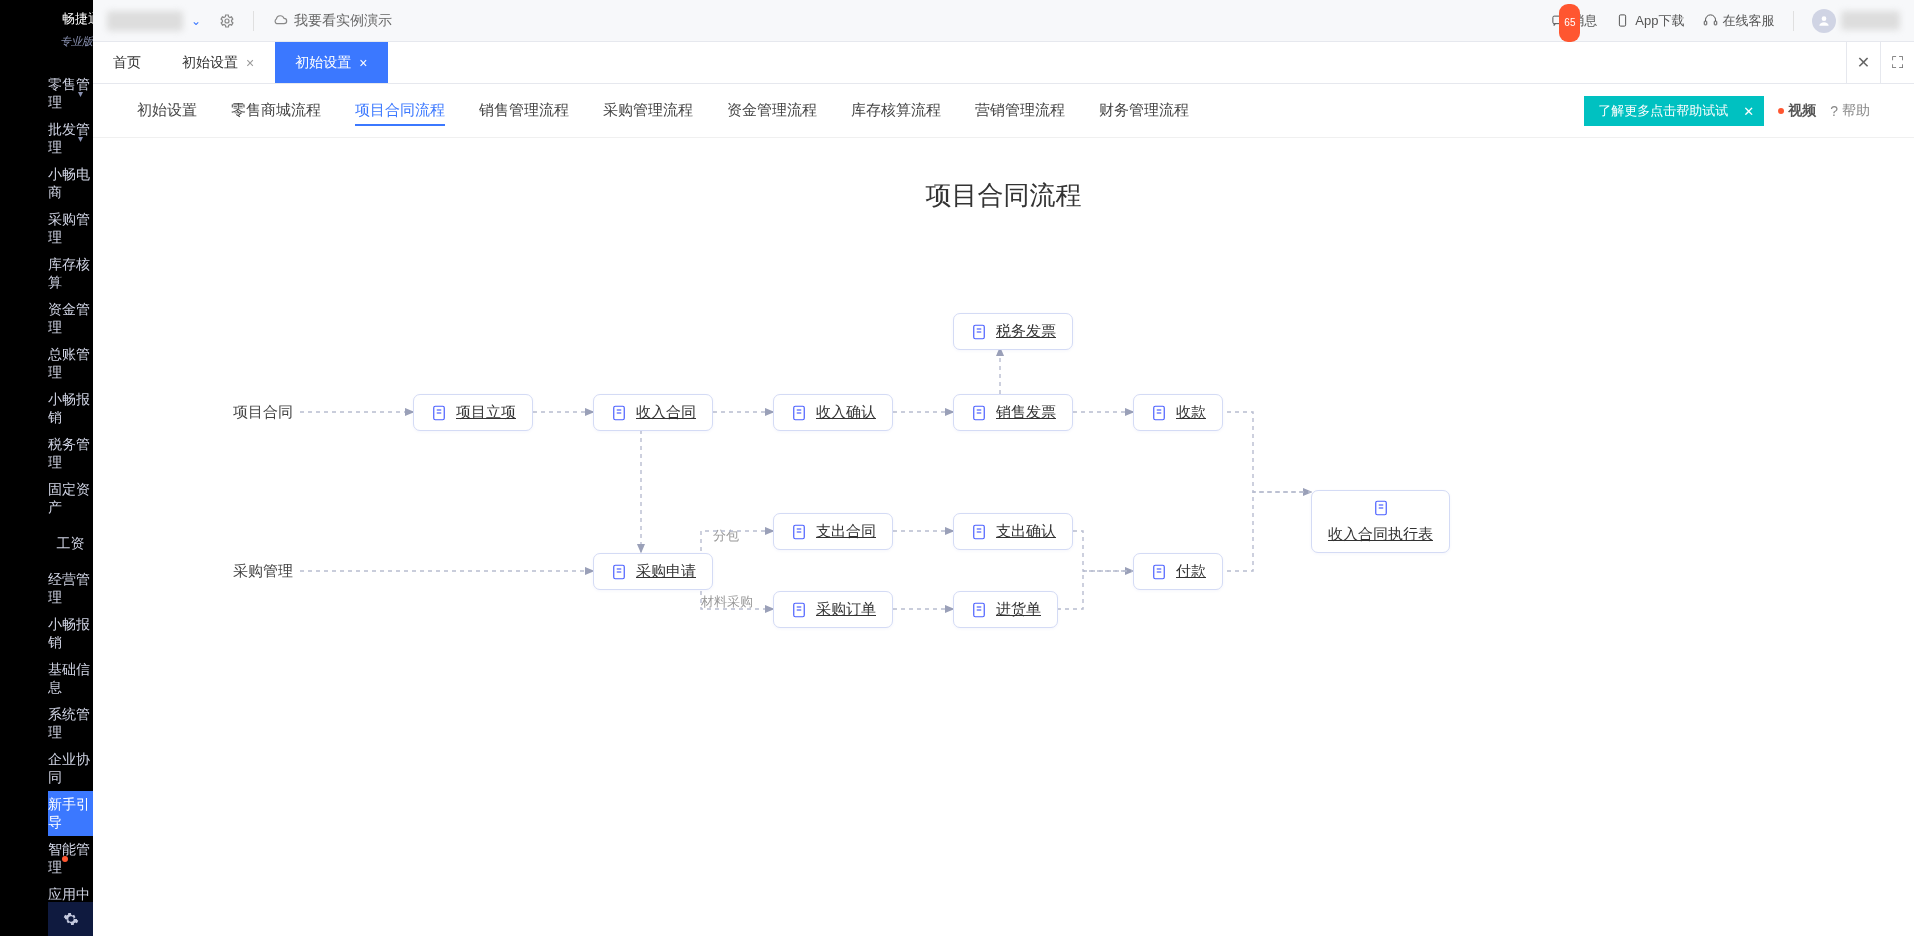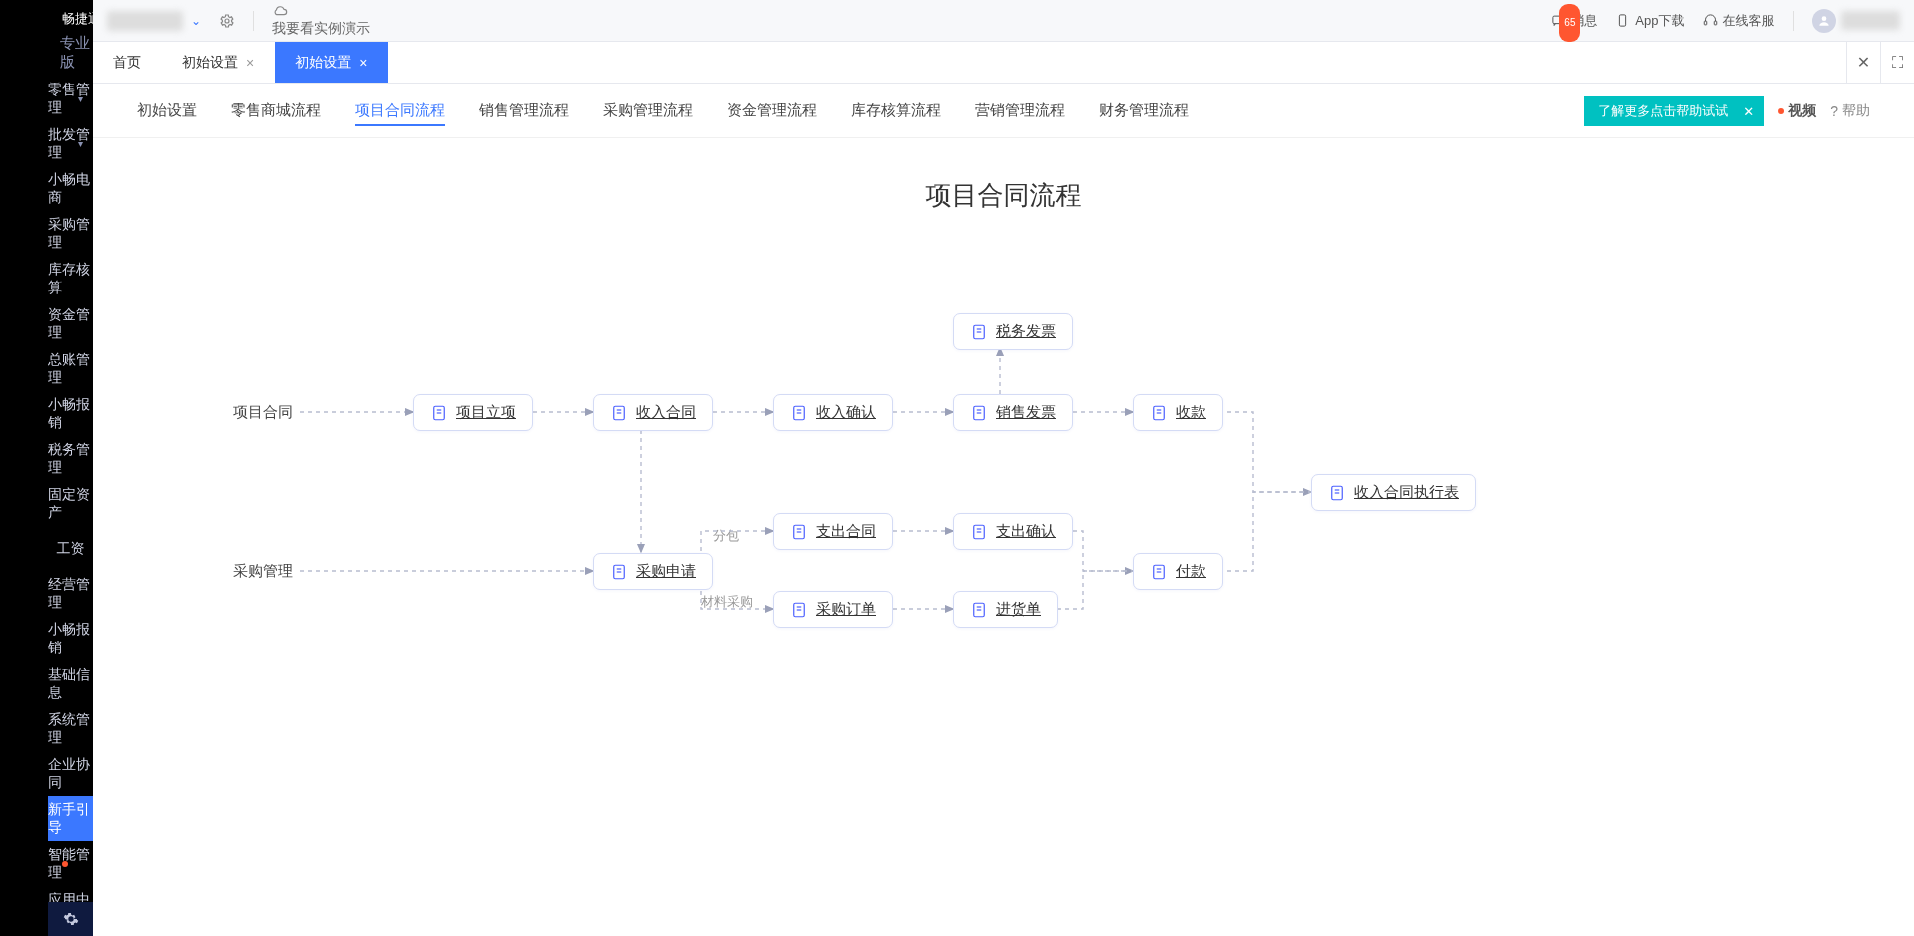--- a/index.html
+++ b/index.html
@@ -3,40 +3,40 @@
 <meta charset="utf-8">
 <style>
 * { margin: 0; padding: 0; box-sizing: border-box; font-family: "Microsoft YaHei", "PingFang SC", sans-serif; }
 body { width: 1914px; height: 936px; overflow: hidden; background: #fff; display: flex; }
 
 
 .sidebar { width: 93px; height: 936px; background: #000000; color: #fff; display: flex; flex-direction: column; padding-left: 48px; }
 .sidebar-logo { padding: 10px 8px; display: flex; align-items: center; gap: 6px; }
 .sidebar-logo svg { width: 18px; height: 18px; }
 .sidebar-logo-text { font-size: 13px; font-weight: 500; white-space: nowrap; }
-.sidebar-subtitle { font-size: 15px; padding-left: 12px; color: #8a92b2; margin-top: -4px; margin-bottom: 4px; }
+.sidebar-subtitle { font-size: 11px; padding-left: 12px; color: #8a92b2; margin-top: -4px; margin-bottom: 22px; font-style: italic; }
 .sidebar-items { flex: 1; overflow-y: auto; }
 .sidebar-item { display: flex; align-items: center; justify-content: center; height: 45px; font-size: 14px; cursor: pointer; position: relative; color: #d0d4e4; }
 .sidebar-item.with-caret::after { content: "▾"; position: absolute; right: 10px; font-size: 10px; color: #8a92b2; }
 .sidebar-item.highlight { background: #3b78ff; color: #fff; }
 .sidebar-item .dot { width: 6px; height: 6px; border-radius: 50%; background: #ff5630; position: absolute; left: 14px; }
 .sidebar-footer { height: 34px; display: flex; align-items: center; justify-content: center; background: #0f1a3f; }
 .sidebar-footer svg { width: 16px; height: 16px; fill: #c4c9de; }
 
 
 .main { flex: 1; display: flex; flex-direction: column; }
 
 
 .topbar { height: 42px; background: #f7f8fa; display: flex; align-items: center; padding: 0 14px; gap: 18px; border-bottom: 1px solid #e6e8ee; }
 .topbar-company { display: flex; align-items: center; gap: 8px; font-size: 14px; color: #555; }
 .topbar-company .blur { filter: blur(3px); background: #ddd; color: transparent; border-radius: 3px; padding: 2px 24px; }
 .topbar-caret { color: #3b78ff; font-size: 12px; cursor: pointer; }
 .topbar-gear { width: 16px; height: 16px; cursor: pointer; color: #888; }
 .topbar-divider { width: 1px; height: 20px; background: #e0e0e0; }
-.topbar-demo { display: flex; color: #666; font-size: 14px; cursor: pointer; flex-direction: column; }
+.topbar-demo { display: flex; align-items: center; gap: 6px; color: #666; font-size: 14px; cursor: pointer; }
 .topbar-spacer { flex: 1; }
 .topbar-right { display: flex; align-items: center; gap: 18px; font-size: 13px; color: #555; }
 .topbar-right-item { display: flex; align-items: center; gap: 5px; cursor: pointer; position: relative; }
 .topbar-right-item svg { width: 15px; height: 15px; }
 .badge { position: absolute; top: -8px; left: 8px; background: #ff5630; color: #fff; border-radius: 9px; font-size: 10px; padding: 12px 5px; line-height: 14px; }
 .topbar-avatar { width: 24px; height: 24px; border-radius: 50%; background: #d0d4e4; display: inline-flex; align-items: center; justify-content: center; }
 .topbar-avatar svg { width: 14px; height: 14px; fill: #fff; }
 .blur2 { filter: blur(3px); background: #ddd; color: transparent; border-radius: 3px; padding: 2px 20px; }
 
 
@@ -409,21 +409,21 @@
     <div class="flow-node" style="left:1040px; top:415px;">
         <span class="node-icon">
           <svg viewBox="0 0 24 24">
             <rect x="5" y="3" width="14" height="18" rx="2"></rect>
             <line x1="9" y1="8" x2="15" y2="8"></line>
             <line x1="9" y1="12" x2="15" y2="12"></line>
           </svg>
         </span>
         <span>付款</span>
       </div>
-    <div class="flow-node" style="left:1218px; top:336px;">
+    <div class="flow-node" style="left:1218px; top:352px;flex-direction:column;">
         <span class="node-icon">
           <svg viewBox="0 0 24 24">
             <rect x="5" y="3" width="14" height="18" rx="2"></rect>
             <line x1="9" y1="8" x2="15" y2="8"></line>
             <line x1="9" y1="12" x2="15" y2="12"></line>
           </svg>
         </span>
         <span>收入合同执行表</span>
       </div>
 

